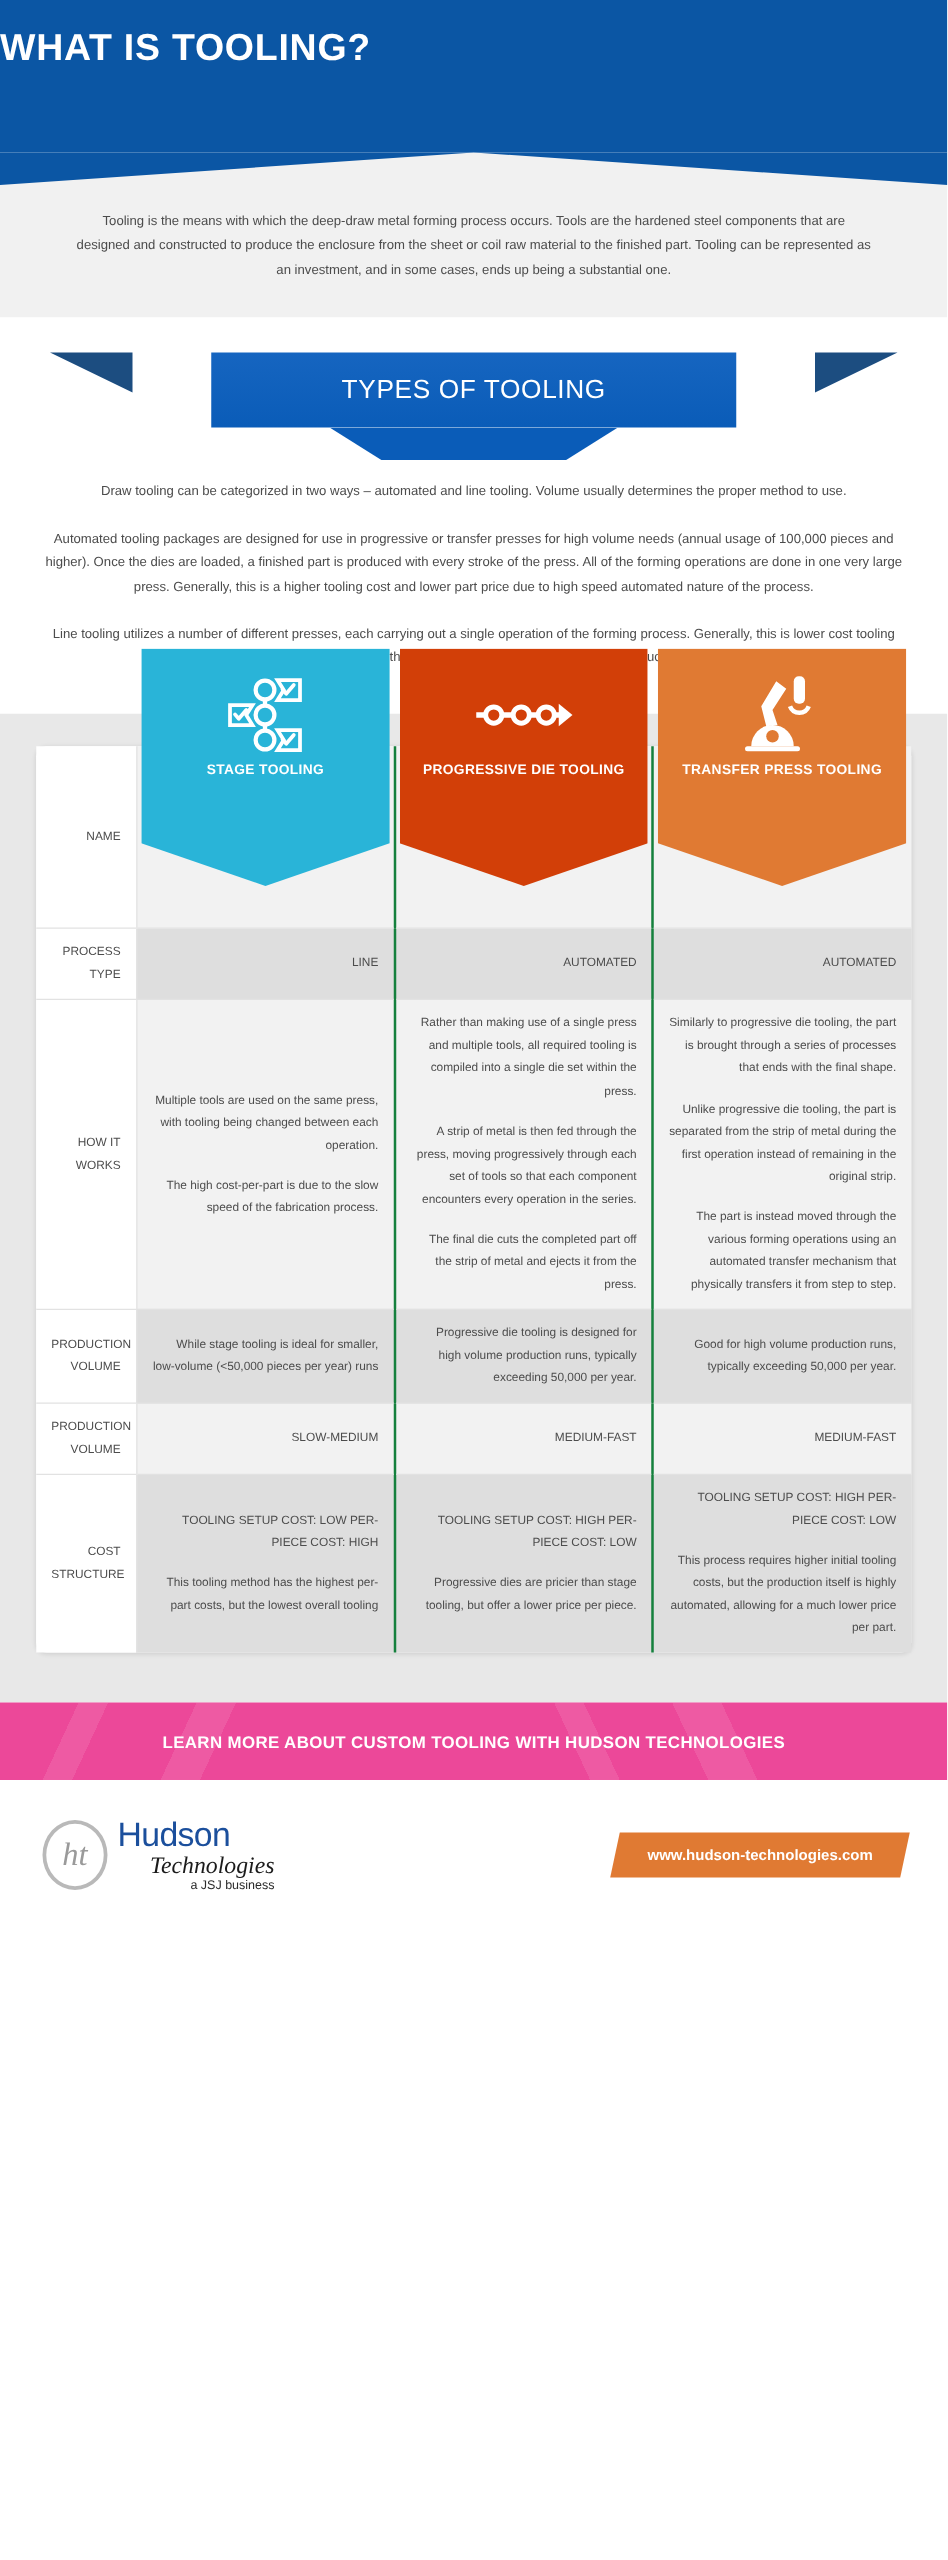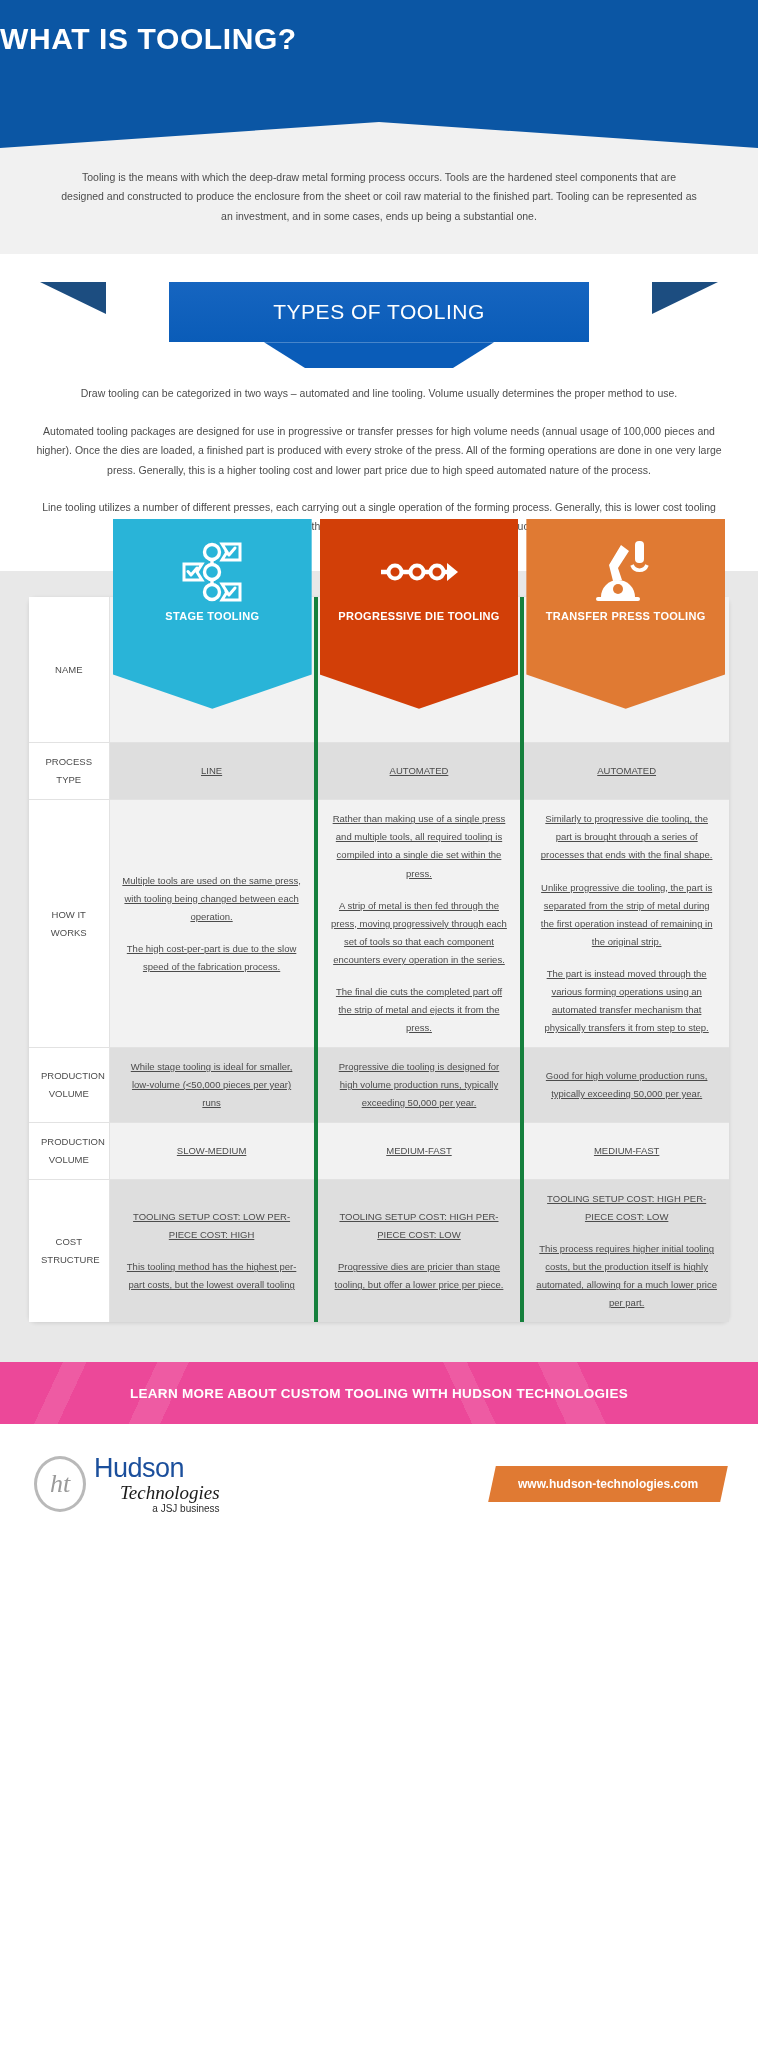--- a/index.html
+++ b/index.html
@@ -184,38 +184,38 @@
     border-collapse: collapse;
     table-layout: fixed;
     margin-top: 0;
   }
   table.cmp td {
     vertical-align: middle;
     padding: 10px 12px;
     font-size: 9.5px;
     color: #4c4c4c;
     line-height: 1.9;
-    text-align: center;
+    text-align: right;
     border-top: 1px solid #e2e2e2;
   }
   table.cmp tr:first-child td { border-top: none; }
   td.rowlabel {
     width: 80px;
     text-align: left;
     font-size: 9.5px;
     color: #2b2b2b;
     background: #ffffff;
     padding-left: 14px;
     line-height: 1.6;
     border-right: 1px solid #e2e2e2;
   }
-  td.cell { background: #f2f2f2; text-decoration: underline; }
+  td.cell { background: #f2f2f2; }
   tr.shade td.cell { background: #dedede; }
   tr.namerow td.cell { background: #f2f2f2; height: 146px; }
-  td.cell.sep { border-left: 4px solid #15803d; }
+  td.cell.sep { border-left: 2px solid #15803d; }
   .cellpara { margin-bottom: 14px; }
   .cellpara:last-child { margin-bottom: 0; }
 
   
   .cta {
     position: relative;
     background: #ec4899;
     height: 62px;
     display: flex;
     align-items: center;

